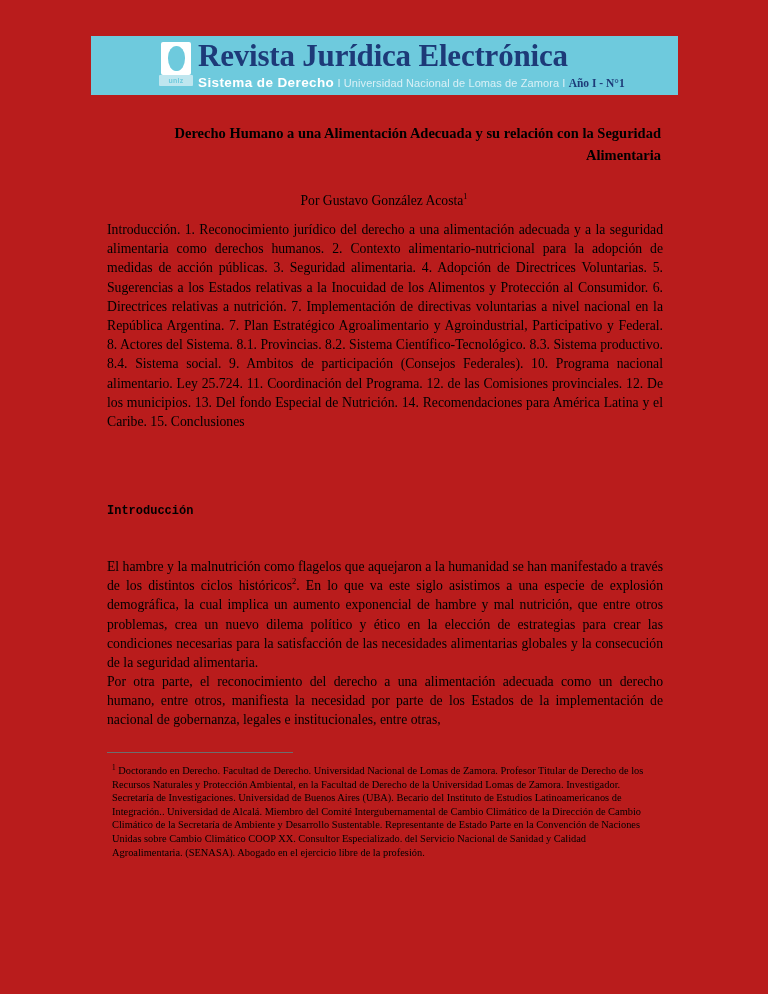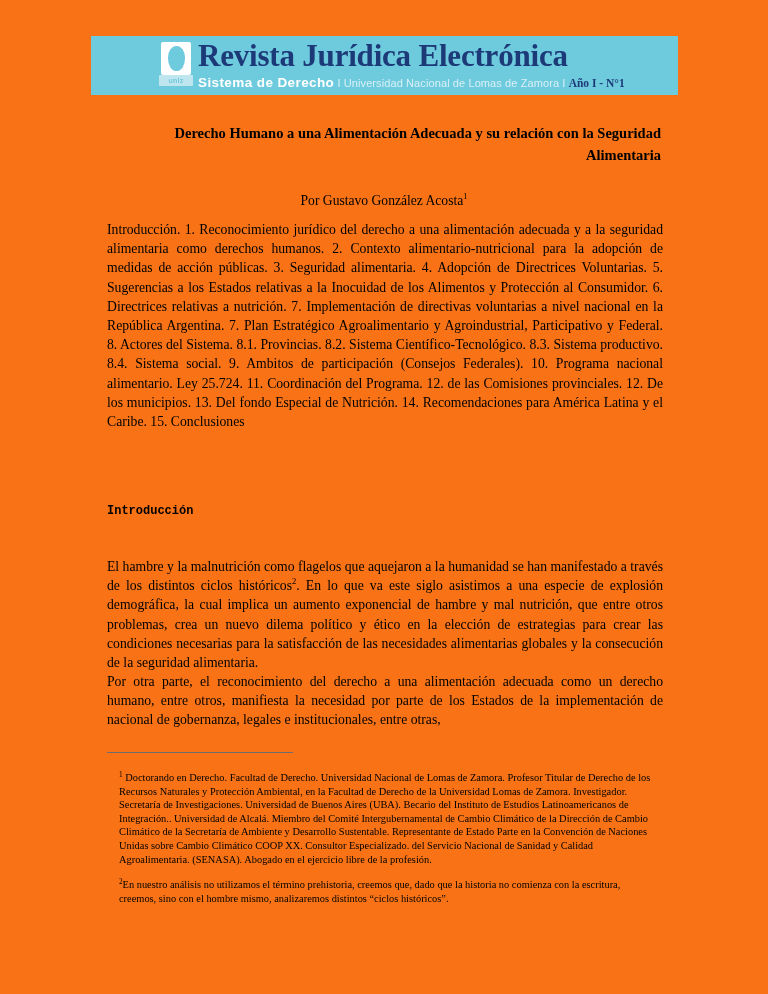--- a/index.html
+++ b/index.html
@@ -14,21 +14,21 @@
     font-family: "Liberation Serif", "DejaVu Serif", serif;
     color: #000000;
     overflow: hidden;
   }
 
   .page {
     position: absolute;
     left: 0; top: 0;
     width: 768px;
     height: 994px;
-    background: #f97316;
+    background: #b91c1c;
   }
 
   
   .masthead {
     position: absolute;
     left: 91px;
     top: 36px;
     width: 587px;
     height: 59px;
     background: #6ecadd;
@@ -215,21 +215,21 @@
   .footnotes {
     position: absolute;
     left: 107px;
     top: 759px;
     width: 556px;
     font-size: 10.4px;
     line-height: 13.6px;
     text-align: left;
   }
   .footnotes p {
-    margin: 12px;
+    margin: 5px;
   }
   .footnotes .fn-num {
     font-size: 7.2px;
     vertical-align: super;
     line-height: 0;
   }
   .fn2 {
     margin-top: 0.5px !important;
   }
 </style>
@@ -268,16 +268,15 @@
   <div class="section-heading">Introducción</div>
 
   <div class="body-para-1"><span>El hambre y la malnutrición como flagelos que aquejaron a la humanidad se han manifestado a través de los distintos ciclos históricos</span><sup>2</sup><span>. En lo que va este siglo asistimos a una especie de explosión demográfica, la cual implica un aumento exponencial de hambre y mal nutrición, que entre otros problemas, crea un nuevo dilema político y ético en la elección de estrategias para crear las condiciones necesarias para la satisfacción de las necesidades alimentarias globales y la consecución de la seguridad alimentaria.</span></div>
 
   <div class="body-para-2">Por otra parte, el reconocimiento del derecho a una alimentación adecuada como un derecho humano, entre otros, manifiesta la necesidad por parte de los Estados de la implementación de nacional de gobernanza, legales e  institucionales, entre otras,</div>
 
   <div class="fn-rule"></div>
 
   <div class="footnotes">
     <p><span class="fn-num">1</span><span> Doctorando en Derecho. Facultad de Derecho. Universidad Nacional de Lomas de Zamora.   Profesor Titular de Derecho de los Recursos Naturales y Protección Ambiental, en la Facultad de Derecho de la Universidad Lomas de Zamora.  Investigador. Secretaría de Investigaciones. Universidad de Buenos Aires (UBA). Becario del Instituto de Estudios Latinoamericanos de Integración.. Universidad de Alcalá. Miembro del Comité Intergubernamental de Cambio Climático de la Dirección de Cambio Climático de la Secretaría de Ambiente y Desarrollo Sustentable. Representante de Estado Parte en la Convención de Naciones Unidas sobre Cambio Climático COOP XX. Consultor Especializado. del Servicio Nacional de Sanidad y Calidad Agroalimentaria. (SENASA). Abogado en el ejercicio libre de la profesión.</span></p>
-    <p class="fn2"><span class="fn-num">2</span><span>En nuestro análisis no utilizamos el término prehistoria, creemos que, dado que la historia no comienza con la escritura, creemos, sino con el hombre mismo, analizaremos distintos “ciclos históricos”.</span></p>
   </div>
 
 </div>
 
 </body></html>

